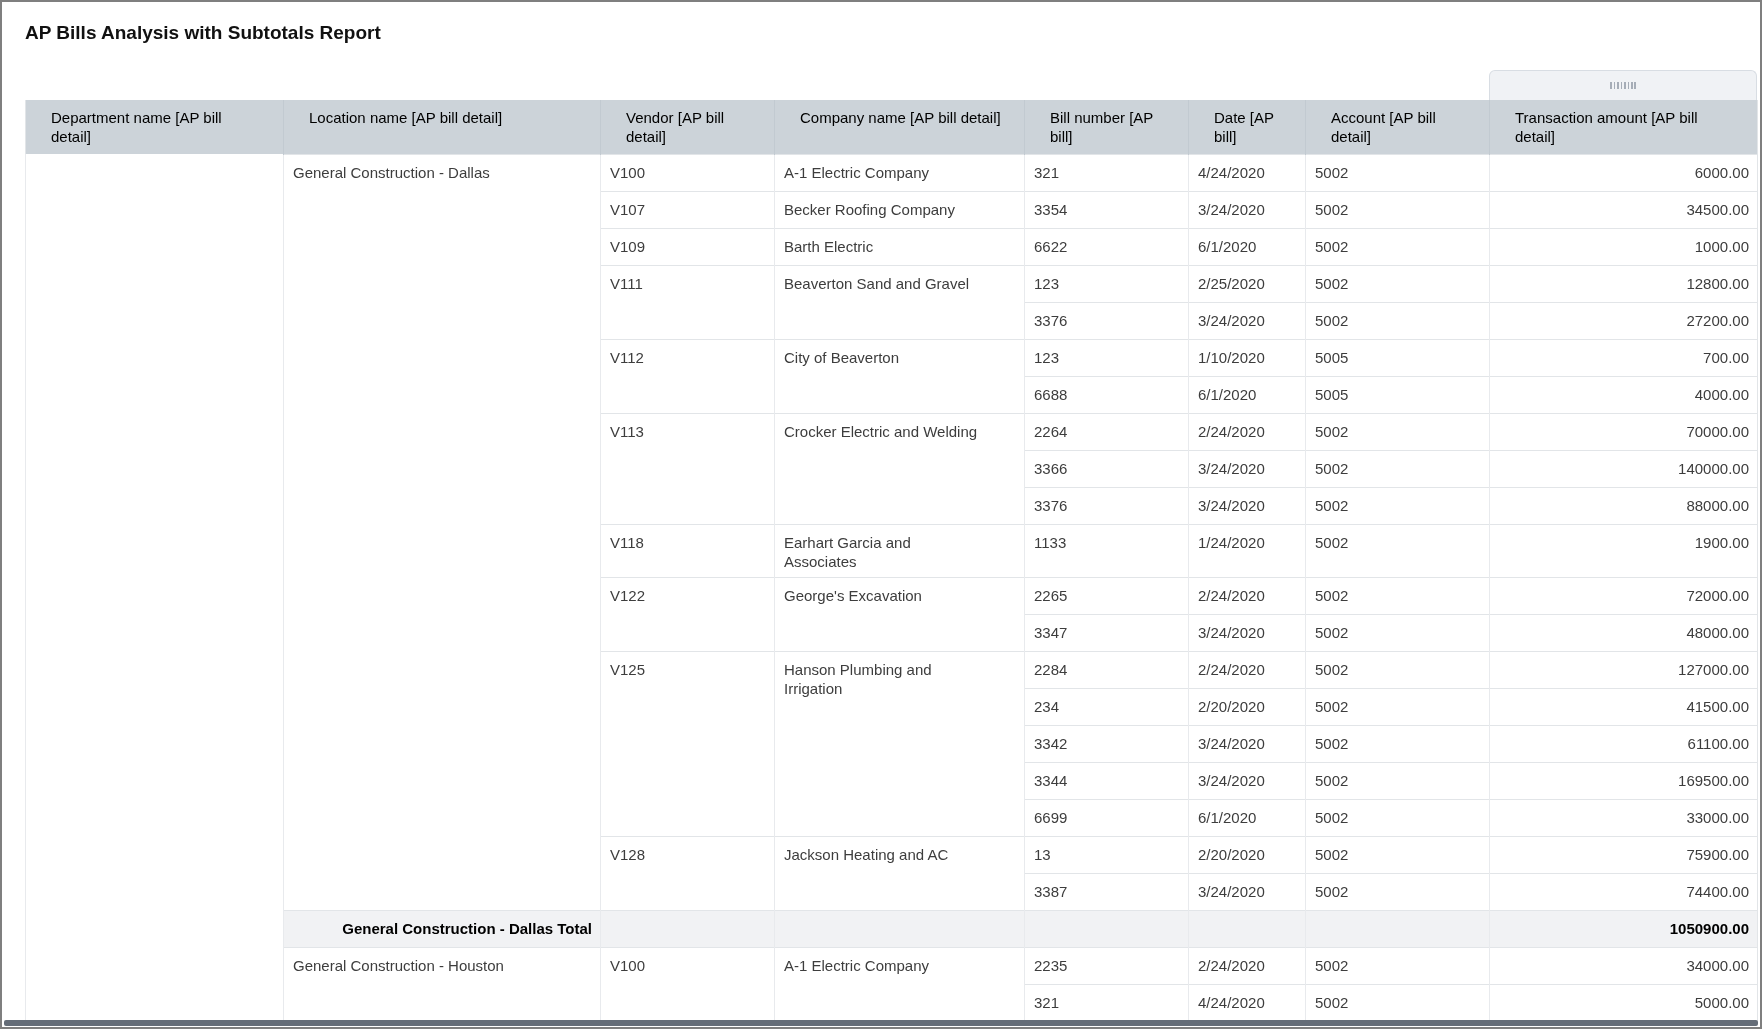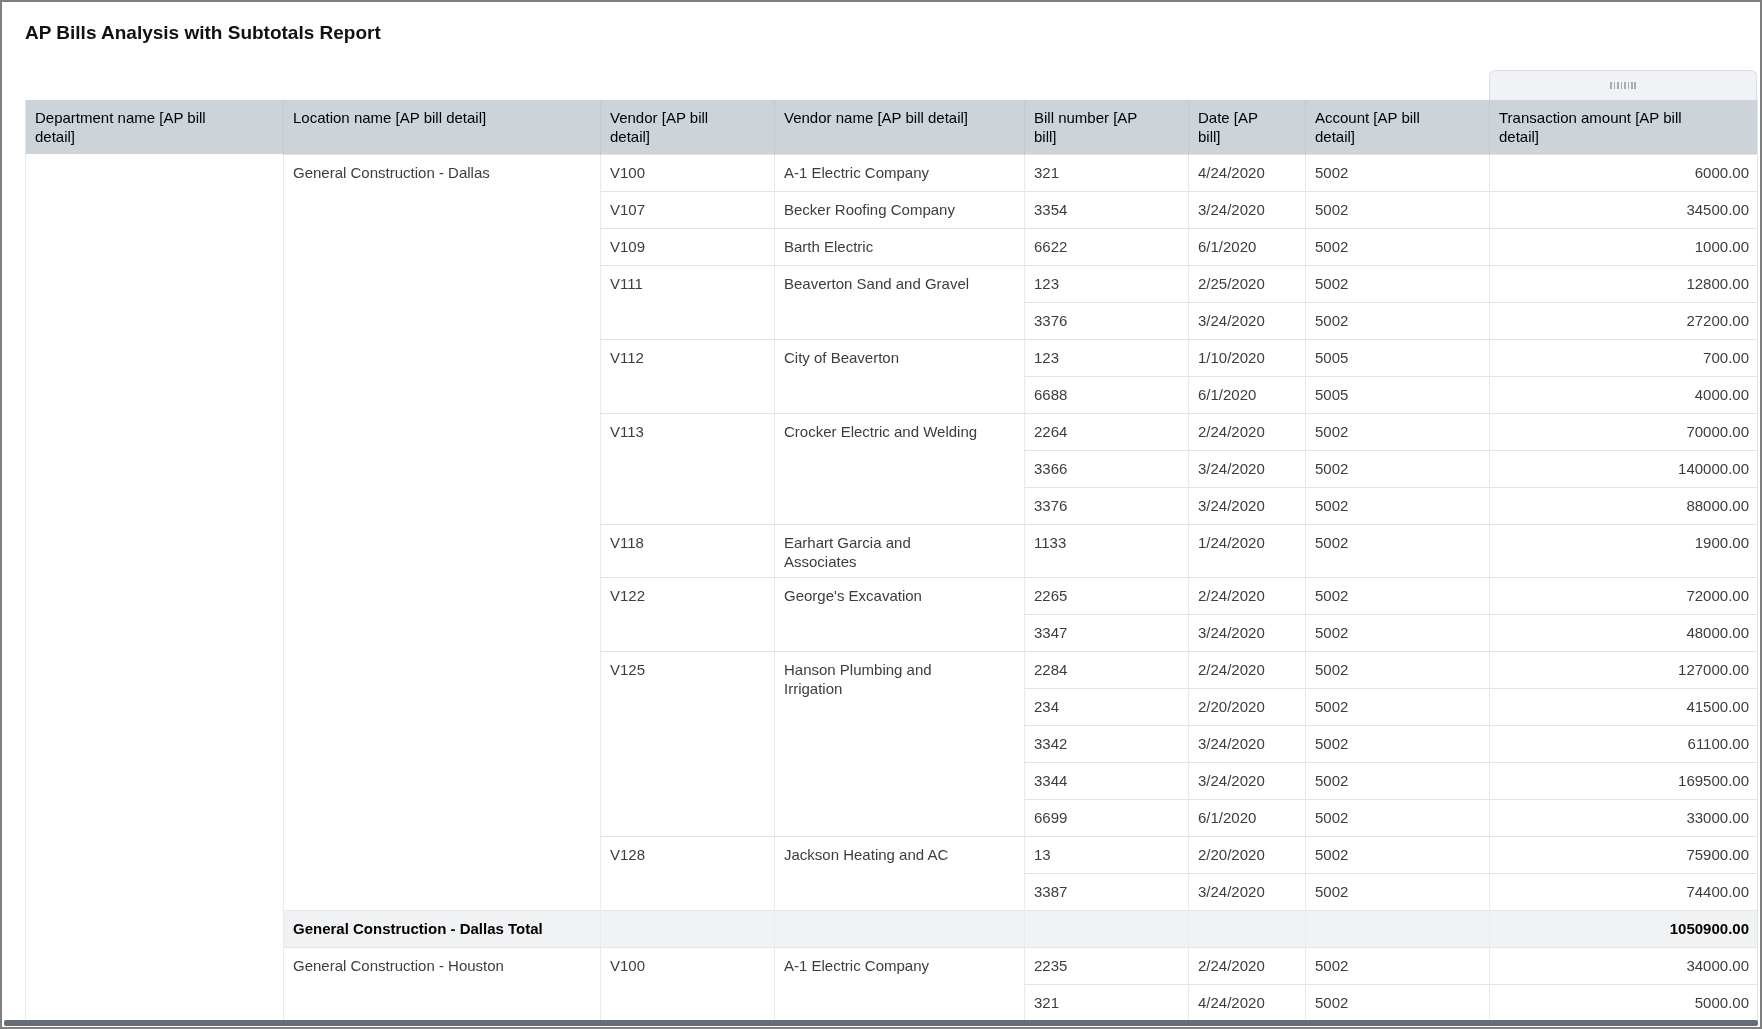--- a/index.html
+++ b/index.html
@@ -54,21 +54,21 @@
     color:#3d3d3d;
     border-left:1px solid #e2e5e8;
     border-right:1px solid #e2e5e8;
   }
   .report th {
     background:#ccd3d9;
     color:#000000;
     font-weight:normal;
     text-align:left;
     vertical-align:top;
-    padding:8px 8px 6px 9px;
+    padding:8px 8px 6px 25px;
     height:54px;
     line-height:19px;
     border-left:1px solid #c2cad1;
     white-space:pre-line;
   }
   .report th:first-child { border-left:none; }
   .report td {
     vertical-align:top;
     padding:8px 8px 6px 9px;
     height:37px;
@@ -77,20 +77,21 @@
     border-left:1px solid #e8eaed;
     overflow:hidden;
   }
   .report td.dept { border-top:none; }
   .report td.vname { white-space:pre-line;margin-top:25px; }
   .report td.amt { text-align:right; }
   .report tr.total-row td {
     background:#f1f2f4;
     font-weight:bold;
     color:#000000;
+    text-align:right;
   }
 
   .bottom-bar {
     position:absolute;
     left:2px; right:2px; bottom:1px;
     height:6px;
     background:#656d78;
     border-radius:2px;
   }
 </style>
@@ -119,21 +120,21 @@
           <col style="width:184px">
           <col style="width:268px">
       </colgroup>
       <thead>
         <tr id="header-row">
             <th>Department name [AP bill
 detail]</th>
             <th>Location name [AP bill detail]</th>
             <th>Vendor [AP bill
 detail]</th>
-            <th>Vendor name [AP bill detail]</th>
+            <th>Company name [AP bill detail]</th>
             <th>Bill number [AP
 bill]</th>
             <th>Date [AP
 bill]</th>
             <th>Account [AP bill
 detail]</th>
             <th>Transaction amount [AP bill
 detail]</th>
           </tr>
       </thead>

